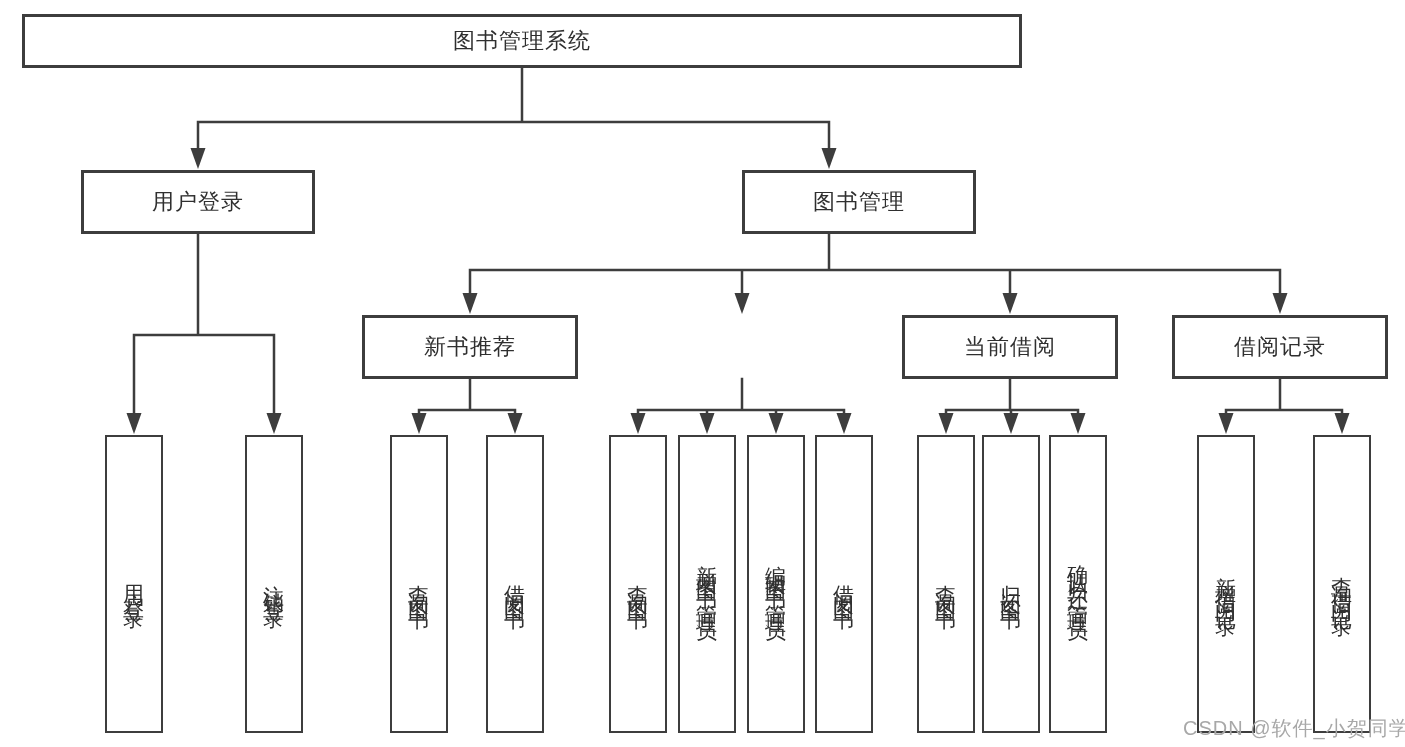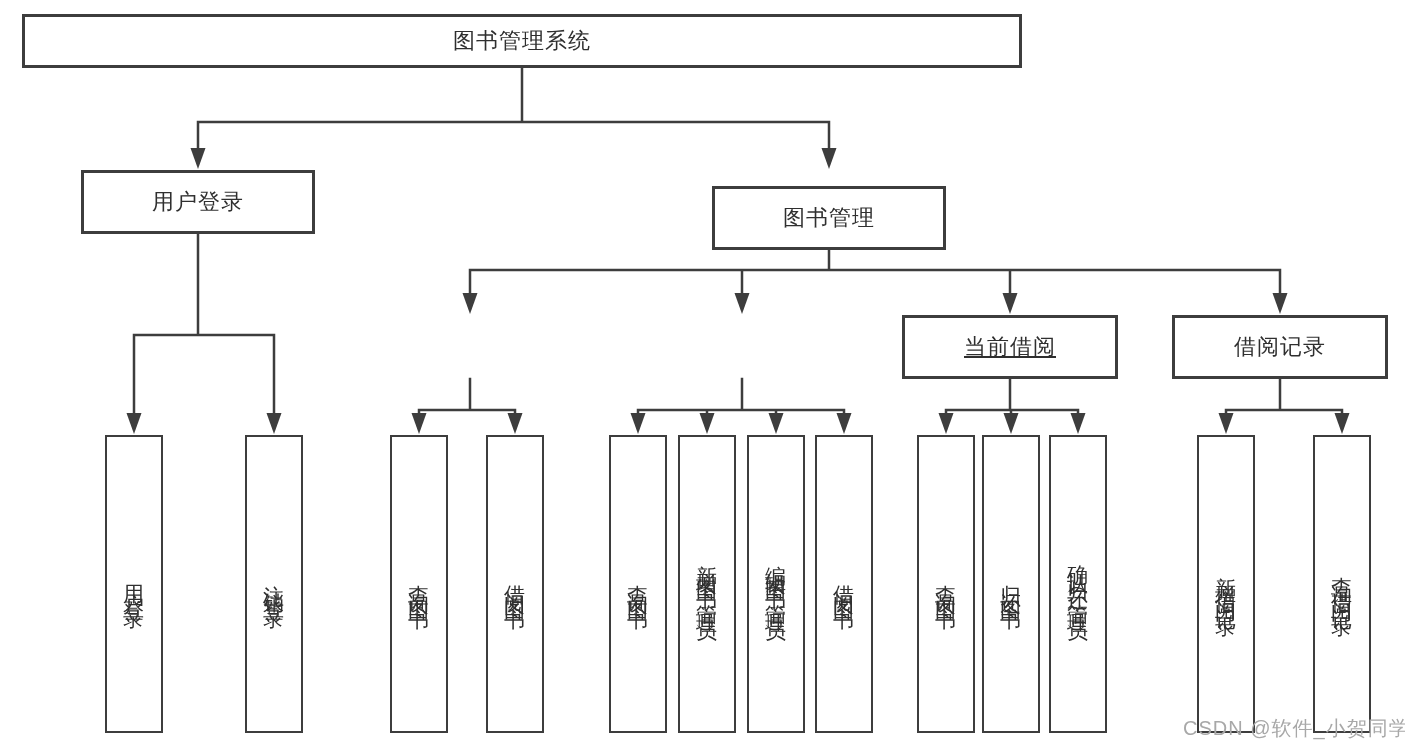--- a/index.html
+++ b/index.html
@@ -68,25 +68,28 @@
     </g>
   </svg>
 
   <div class="box" style="left:22px;top:14px;width:1000px;height:54px;">
     <span>图书管理系统</span>
   </div>
 
   <div class="box" style="left:81px;top:170px;width:234px;height:64px;">
     <span>用户登录</span>
   </div>
-  <div class="box" style="left:712px;top:170px;width:234px;height:64px;margin-top:16px;">
+  <div class="box" style="left:742px;top:170px;width:234px;height:64px;">
     <span>图书管理</span>
   </div>
 
-  <div class="box" style="left:902px;top:315px;width:216px;height:64px;text-decoration:underline;">
+  <div class="box" style="left:362px;top:315px;width:216px;height:64px;">
+    <span>新书推荐</span>
+  </div>
+  <div class="box" style="left:902px;top:315px;width:216px;height:64px;">
     <span>当前借阅</span>
   </div>
   <div class="box" style="left:1172px;top:315px;width:216px;height:64px;">
     <span>借阅记录</span>
   </div>
 
   <div class="box leaf" style="left:105px;top:435px;width:58px;height:298px;">
     <span class="vtext">用户登录</span>
   </div>
   <div class="box leaf" style="left:245px;top:435px;width:58px;height:298px;">

